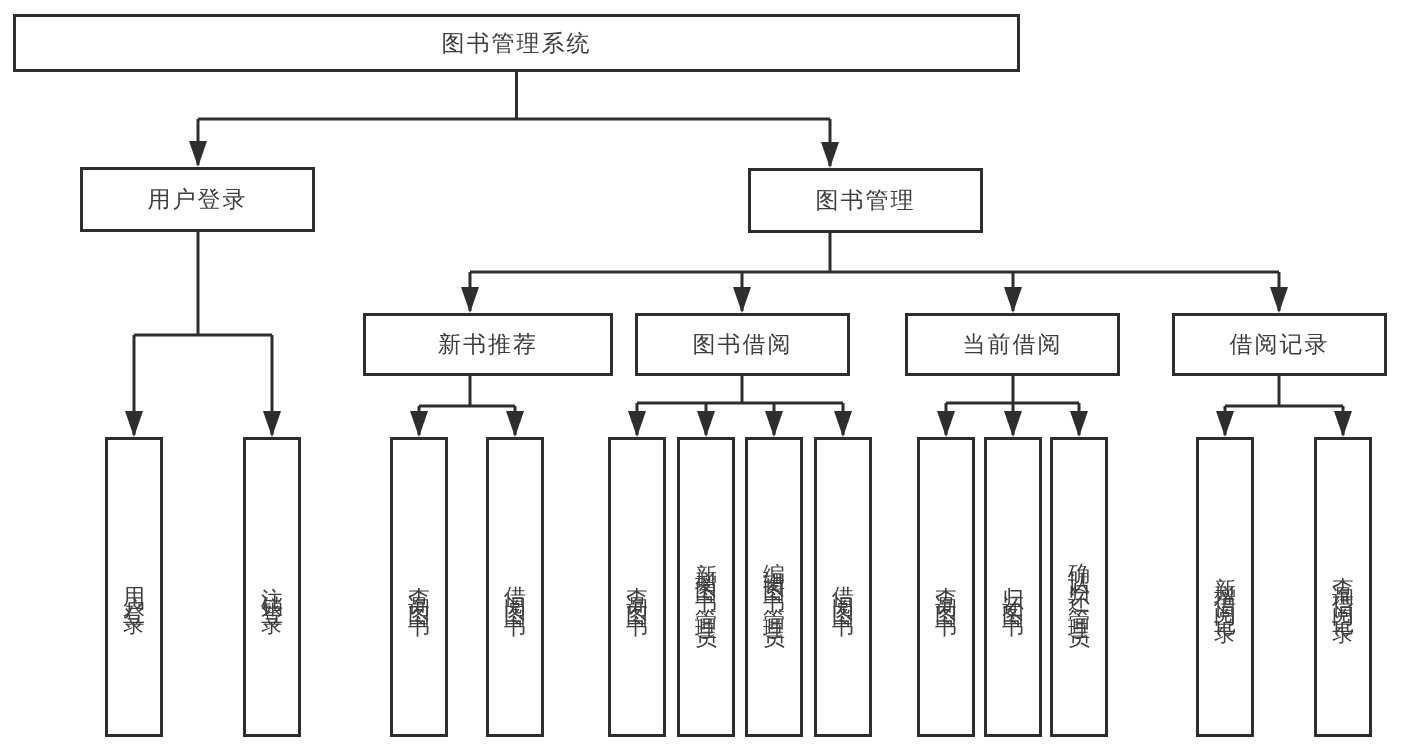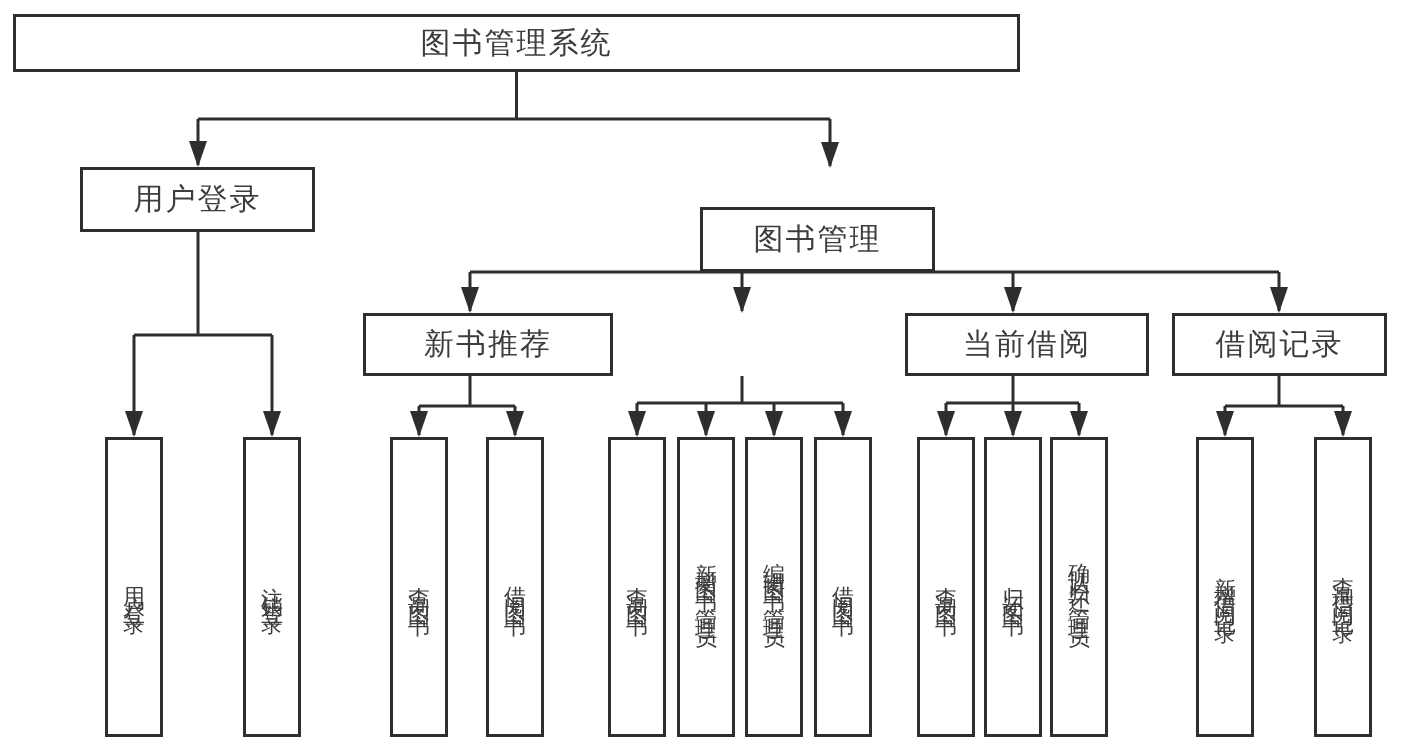--- a/index.html
+++ b/index.html
@@ -14,21 +14,21 @@
   .node{
     position:absolute;
     box-sizing:border-box;
     border:3px solid #2e2e2e;
     background:#ffffff;
     color:#3d3d3d;
     display:flex;align-items:center;justify-content:center;
     z-index:2;
   }
   .hnode{
-    font-size:30px;
+    font-size:23px;
     letter-spacing:2px;
     white-space:nowrap;
   }
   .vnode{
     writing-mode:vertical-rl;
     text-orientation:mixed;
     font-size:22px;
     letter-spacing:0.42em;
     line-height:1;
     white-space:nowrap;
@@ -83,24 +83,25 @@
     <polygon class="arrow" points="1079,437 1070,411 1088,411"></polygon>
 
     <path class="wire" d="M1279 376 V406 M1225 406 H1343 M1225 406 V435 M1343 406 V435"></path>
     <polygon class="arrow" points="1225,437 1216,411 1234,411"></polygon>
     <polygon class="arrow" points="1343,437 1334,411 1352,411"></polygon>
   </svg>
 
   <div class="node hnode" style="left:13px;top:14px;width:1007px;height:58px;">图书管理系统</div>
 
   <div class="node hnode" style="left:80px;top:167px;width:235px;height:65px;">用户登录</div>
-  <div class="node hnode" style="left:700px;top:168px;width:235px;height:65px;margin-top:39px;">图书管理</div>
+  <div class="node hnode" style="left:748px;top:168px;width:235px;height:65px;">图书管理</div>
 
   <div class="node hnode" style="left:363px;top:313px;width:250px;height:63px;">新书推荐</div>
-  <div class="node hnode" style="left:905px;top:313px;width:244px;height:63px;">当前借阅</div>
+  <div class="node hnode" style="left:635px;top:313px;width:215px;height:63px;">图书借阅</div>
+  <div class="node hnode" style="left:905px;top:313px;width:215px;height:63px;">当前借阅</div>
   <div class="node hnode" style="left:1172px;top:313px;width:215px;height:63px;">借阅记录</div>
 
   <div class="node vnode" style="left:105px;top:437px;width:58px;height:300px;">用户登录</div>
   <div class="node vnode" style="left:243px;top:437px;width:58px;height:300px;">注销登录</div>
 
   <div class="node vnode" style="left:390px;top:437px;width:58px;height:300px;">查询图书</div>
   <div class="node vnode" style="left:486px;top:437px;width:58px;height:300px;">借阅图书</div>
 
   <div class="node vnode" style="left:608px;top:437px;width:58px;height:300px;">查询图书</div>
   <div class="node vnode" style="left:677px;top:437px;width:58px;height:300px;">新增图书（管理员）</div>

